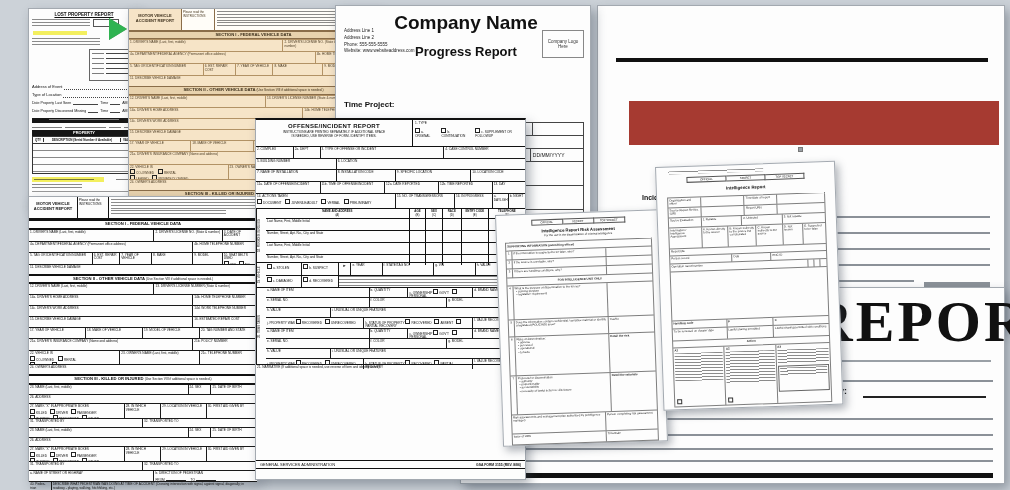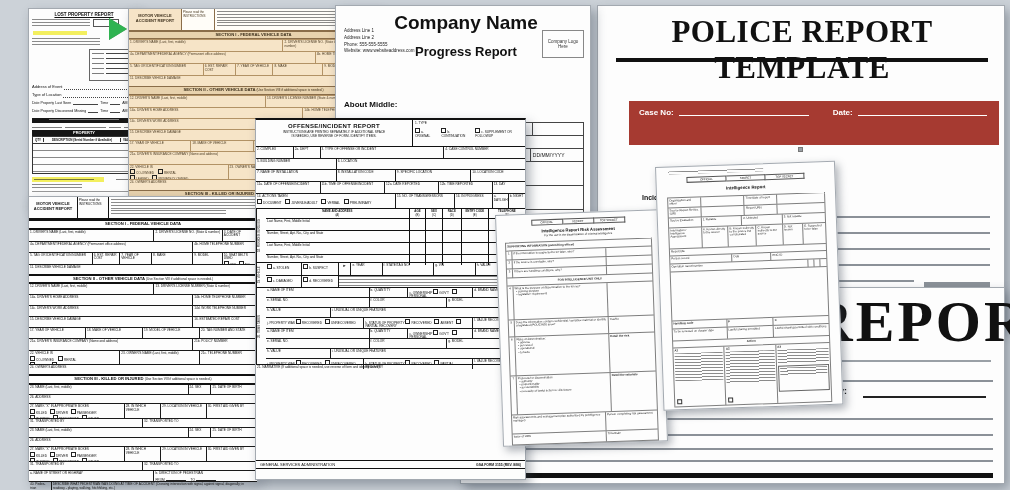--- a/index.html
+++ b/index.html
@@ -40,29 +40,22 @@
           border-right:1px solid #1a1a1a;padding:0;color:#111;overflow:hidden;}
   
   .bline{display:inline-block;border-bottom:1.5px solid #fff;height:7px;vertical-align:bottom;}
 </style>
 </head>
 <body>
 
 <div id="canvas">
 
   <div class="doc" style="left:597px;top:5px;width:408px;height:325px;z-index:1;">
-    <div class="abs ctr" style="left:0;top:8px;width:408px;font-family:'Liberation Serif',serif;font-size:31px;font-weight:bold;letter-spacing:.5px;">POLICE REPORT TEMPLATE</div>
     <div class="abs" style="left:18px;top:52px;width:372px;height:4px;background:#111;"></div>
     <div class="abs" style="left:31px;top:95px;width:370px;height:44px;background:#a63a31;color:#fff;font-weight:bold;font-size:8px;padding:7px 10px;box-sizing:border-box;">
-      <div style="display:flex;align-items:flex-end;">
-        <span>Case No:</span>
-        <span class="bline" style="width:130px;margin:0 24px 1px 5px;"></span>
-        <span>Date:</span>
-        <span class="bline" style="flex:1;margin:0 2px 1px 5px;"></span>
-      </div>
     </div>
     <div class="abs" style="left:200px;top:141px;width:5px;height:5px;background:#9aa0a6;border:1px solid #777;"></div>
     <div class="abs b" style="left:44px;top:188px;font-size:7px;">Incident</div>
     <div class="rule" style="left:16px;top:210px;width:376px;"></div>
     <div class="rule" style="left:16px;top:226px;width:376px;"></div>
     <div class="rule" style="left:16px;top:242px;width:376px;"></div>
     <div class="rule" style="left:16px;top:258px;width:376px;"></div>
     <div class="abs" style="left:326px;top:276px;width:66px;height:6px;background:#8b9198;"></div>
     <div class="rule" style="left:16px;top:274px;width:300px;"></div>
     <div class="rule" style="left:16px;top:292px;width:376px;"></div>
@@ -271,21 +264,21 @@
   <div class="doc" style="left:335px;top:5px;width:256px;height:330px;z-index:3;">
     <div class="abs" style="left:8px;top:22px;font-size:4.5px;line-height:1.5;color:#222;">
       <div>Address Line 1</div>
       <div>Address Line 2</div>
       <div>Phone: 555-555-5555</div>
       <div>Website: www.websiteaddress.com</div>
     </div>
     <div class="abs ctr b" style="left:40px;top:38px;width:180px;font-size:13px;">Progress Report</div>
     <div class="abs ctr b" style="left:40px;top:6px;width:180px;font-size:19px;">Company Name</div>
     <div class="abs ctr" style="left:206px;top:24px;width:42px;height:28px;border:1px solid #888;font-size:4.5px;padding-top:8px;color:#333;">Company Logo Here</div>
-    <div class="abs b" style="left:8px;top:94px;font-size:8px;">About Middle:</div>
+    <div class="abs b" style="left:8px;top:94px;font-size:8px;">Time Project:</div>
     <div class="abs" style="left:8px;top:116px;width:240px;border:1px solid #444;border-bottom:none;">
       <div style="display:flex;border-bottom:1px solid #444;height:12px;font-size:5px;font-weight:bold;align-items:center;">
         <span style="width:30%;padding:0 2px;border-right:1px solid #444;height:100%;display:flex;align-items:center;">Project Contraction</span>
         <span style="width:28%;border-right:1px solid #444;height:100%;"></span>
         <span style="width:20%;padding:0 2px;border-right:1px solid #444;height:100%;display:flex;align-items:center;">Project ID</span>
         <span style="width:22%;height:100%;"></span>
       </div>
       <div style="display:flex;border-bottom:1px solid #444;height:12px;font-size:5px;font-weight:bold;align-items:center;">
         <span style="width:30%;padding:0 2px;border-right:1px solid #444;height:100%;display:flex;align-items:center;">Title of Project</span>
         <span style="flex:1;height:100%;"></span>

